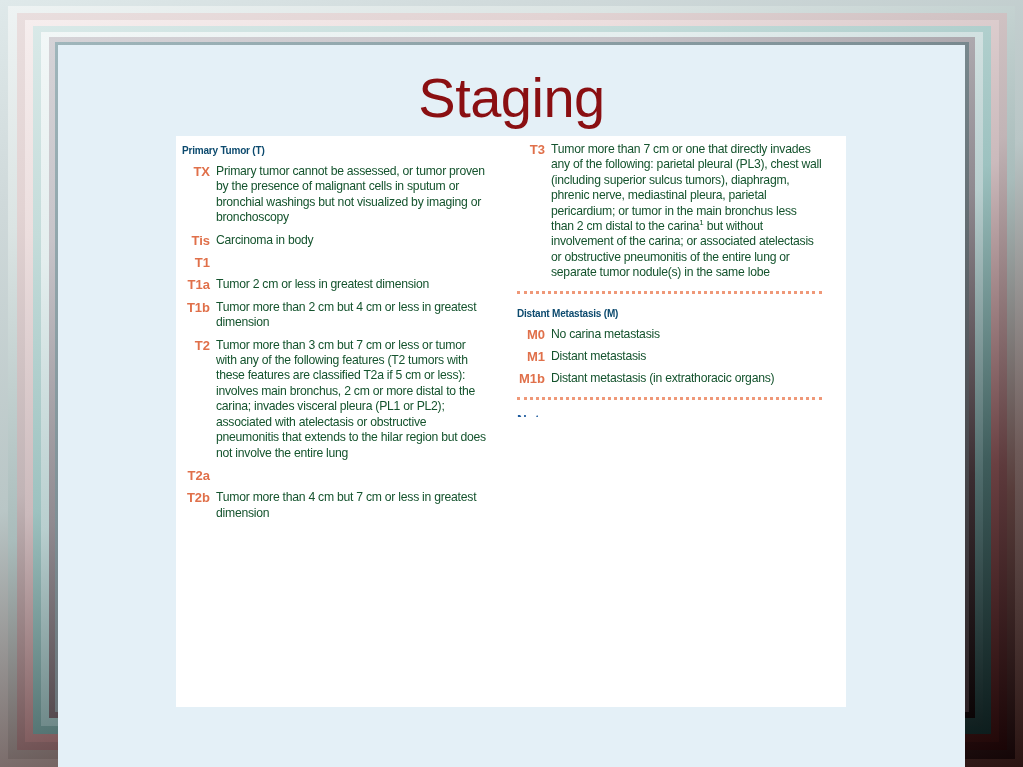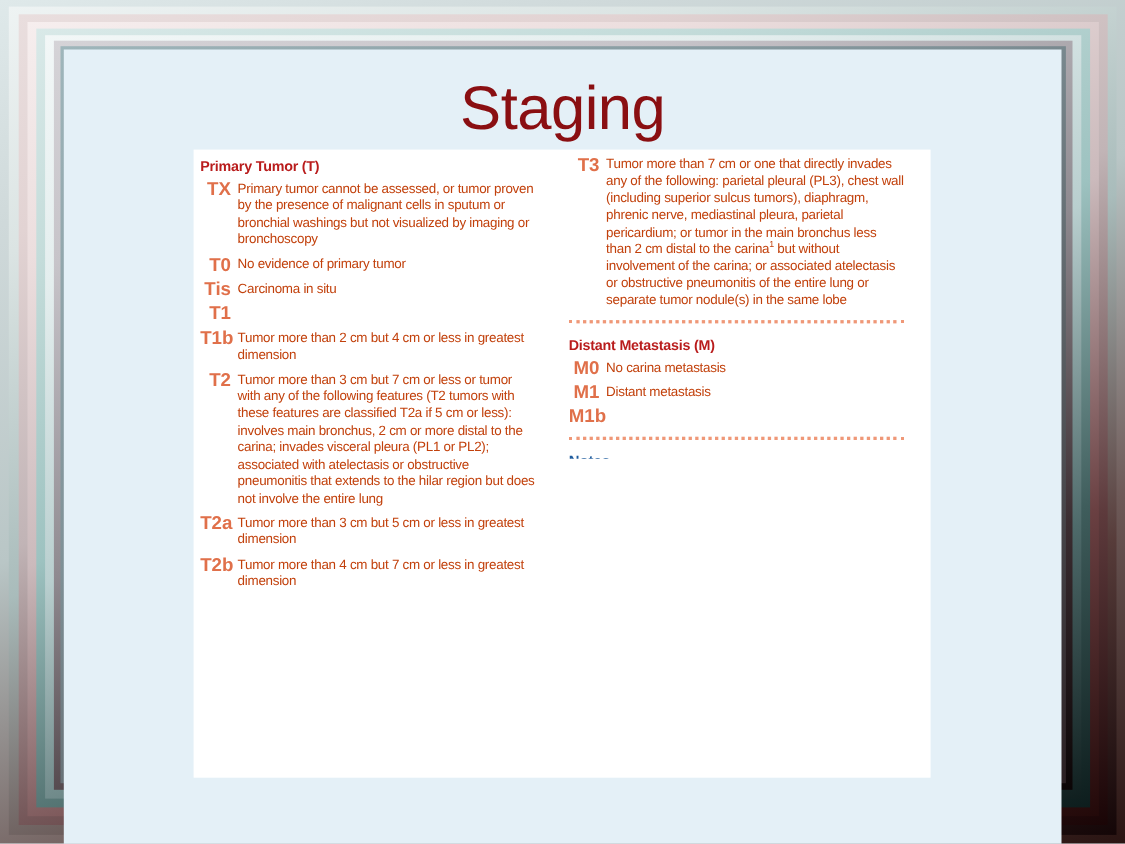--- a/index.html
+++ b/index.html
@@ -117,50 +117,50 @@
 
   .column {
     position: absolute;
     top: 6px;
     width: 305px;
   }
   .col-left  { left: 6px; }
   .col-right { left: 341px; }
 
   .section-heading {
-    color: #b91c1c;
+    color: #0c4a6e;
     font-weight: bold;
-    font-size: 13px;
+    font-size: 10px;
     line-height: 17px;
     font-family: "Liberation Sans", sans-serif;
     margin: 0 0 5px 0;
     letter-spacing: -0.2px;
   }
 
   .entry {
     display: flex;
     align-items: flex-start;
     margin: 0 0 7px 0;
   }
   .entry-label {
     flex: 0 0 auto;
     width: 34px;
     text-align: right;
     color: #e0704a;
     font-weight: bold;
-    font-size: 17px;
+    font-size: 13px;
     line-height: 15.4px;
     font-family: "Liberation Sans", sans-serif;
     padding-right: 6px;
     box-sizing: border-box;
     white-space: nowrap;
   }
   .entry-text {
     flex: 1 1 auto;
-    color: #c2410c;
+    color: #14532d;
     font-size: 12.2px;
     line-height: 15.4px;
     font-family: "Liberation Sans", sans-serif;
     letter-spacing: -0.25px;
   }
   .entry-text sup {
     font-size: 8px;
     line-height: 0;
     vertical-align: super;
   }
@@ -205,41 +205,40 @@
       <div class="card-columns">
 
         <div class="column col-left">
           <div class="section-heading">Primary Tumor (T)</div>
           <div id="left-entries">
               <div class="entry">
                 <div class="entry-label">TX</div>
                 <div class="entry-text">Primary tumor cannot be assessed, or tumor proven by the presence of malignant cells in sputum or bronchial washings but not visualized by imaging or bronchoscopy</div>
               </div>
               <div class="entry">
-                <div class="entry-label">T0</div>
-                <div class="entry-text">No evidence of primary tumor</div>
-              </div>
-              <div class="entry">
                 <div class="entry-label">Tis</div>
-                <div class="entry-text">Carcinoma in situ</div>
+                <div class="entry-text">Carcinoma in body</div>
               </div>
               <div class="entry">
                 <div class="entry-label">T1</div>
+              </div>
+              <div class="entry">
+                <div class="entry-label">T1a</div>
+                <div class="entry-text">Tumor 2 cm or less in greatest dimension</div>
               </div>
               <div class="entry">
                 <div class="entry-label">T1b</div>
                 <div class="entry-text">Tumor more than 2 cm but 4 cm or less in greatest dimension</div>
               </div>
               <div class="entry">
                 <div class="entry-label">T2</div>
                 <div class="entry-text">Tumor more than 3 cm but 7 cm or less or tumor with any of the following features (T2 tumors with these features are classified T2a if 5 cm or less): involves main bronchus, 2 cm or more distal to the carina; invades visceral pleura (PL1 or PL2); associated with atelectasis or obstructive pneumonitis that extends to the hilar region but does not involve the entire lung</div>
               </div>
               <div class="entry">
                 <div class="entry-label">T2a</div>
-                <div class="entry-text">Tumor more than 3 cm but 5 cm or less in greatest dimension</div>
               </div>
               <div class="entry">
                 <div class="entry-label">T2b</div>
                 <div class="entry-text">Tumor more than 4 cm but 7 cm or less in greatest dimension</div>
               </div>
             </div>
         </div>
 
         <div class="column col-right">
           <div id="right-tumor-entries">
@@ -257,20 +256,21 @@
               <div class="entry">
                 <div class="entry-label">M0</div>
                 <div class="entry-text">No carina metastasis</div>
               </div>
               <div class="entry">
                 <div class="entry-label">M1</div>
                 <div class="entry-text">Distant metastasis</div>
               </div>
               <div class="entry">
                 <div class="entry-label">M1b</div>
+                <div class="entry-text">Distant metastasis (in extrathoracic organs)</div>
               </div>
             </div>
 
           <div class="dotted-divider"></div>
 
           <div class="clipped-heading">Notes</div>
         </div>
 
       </div>
     </div>

